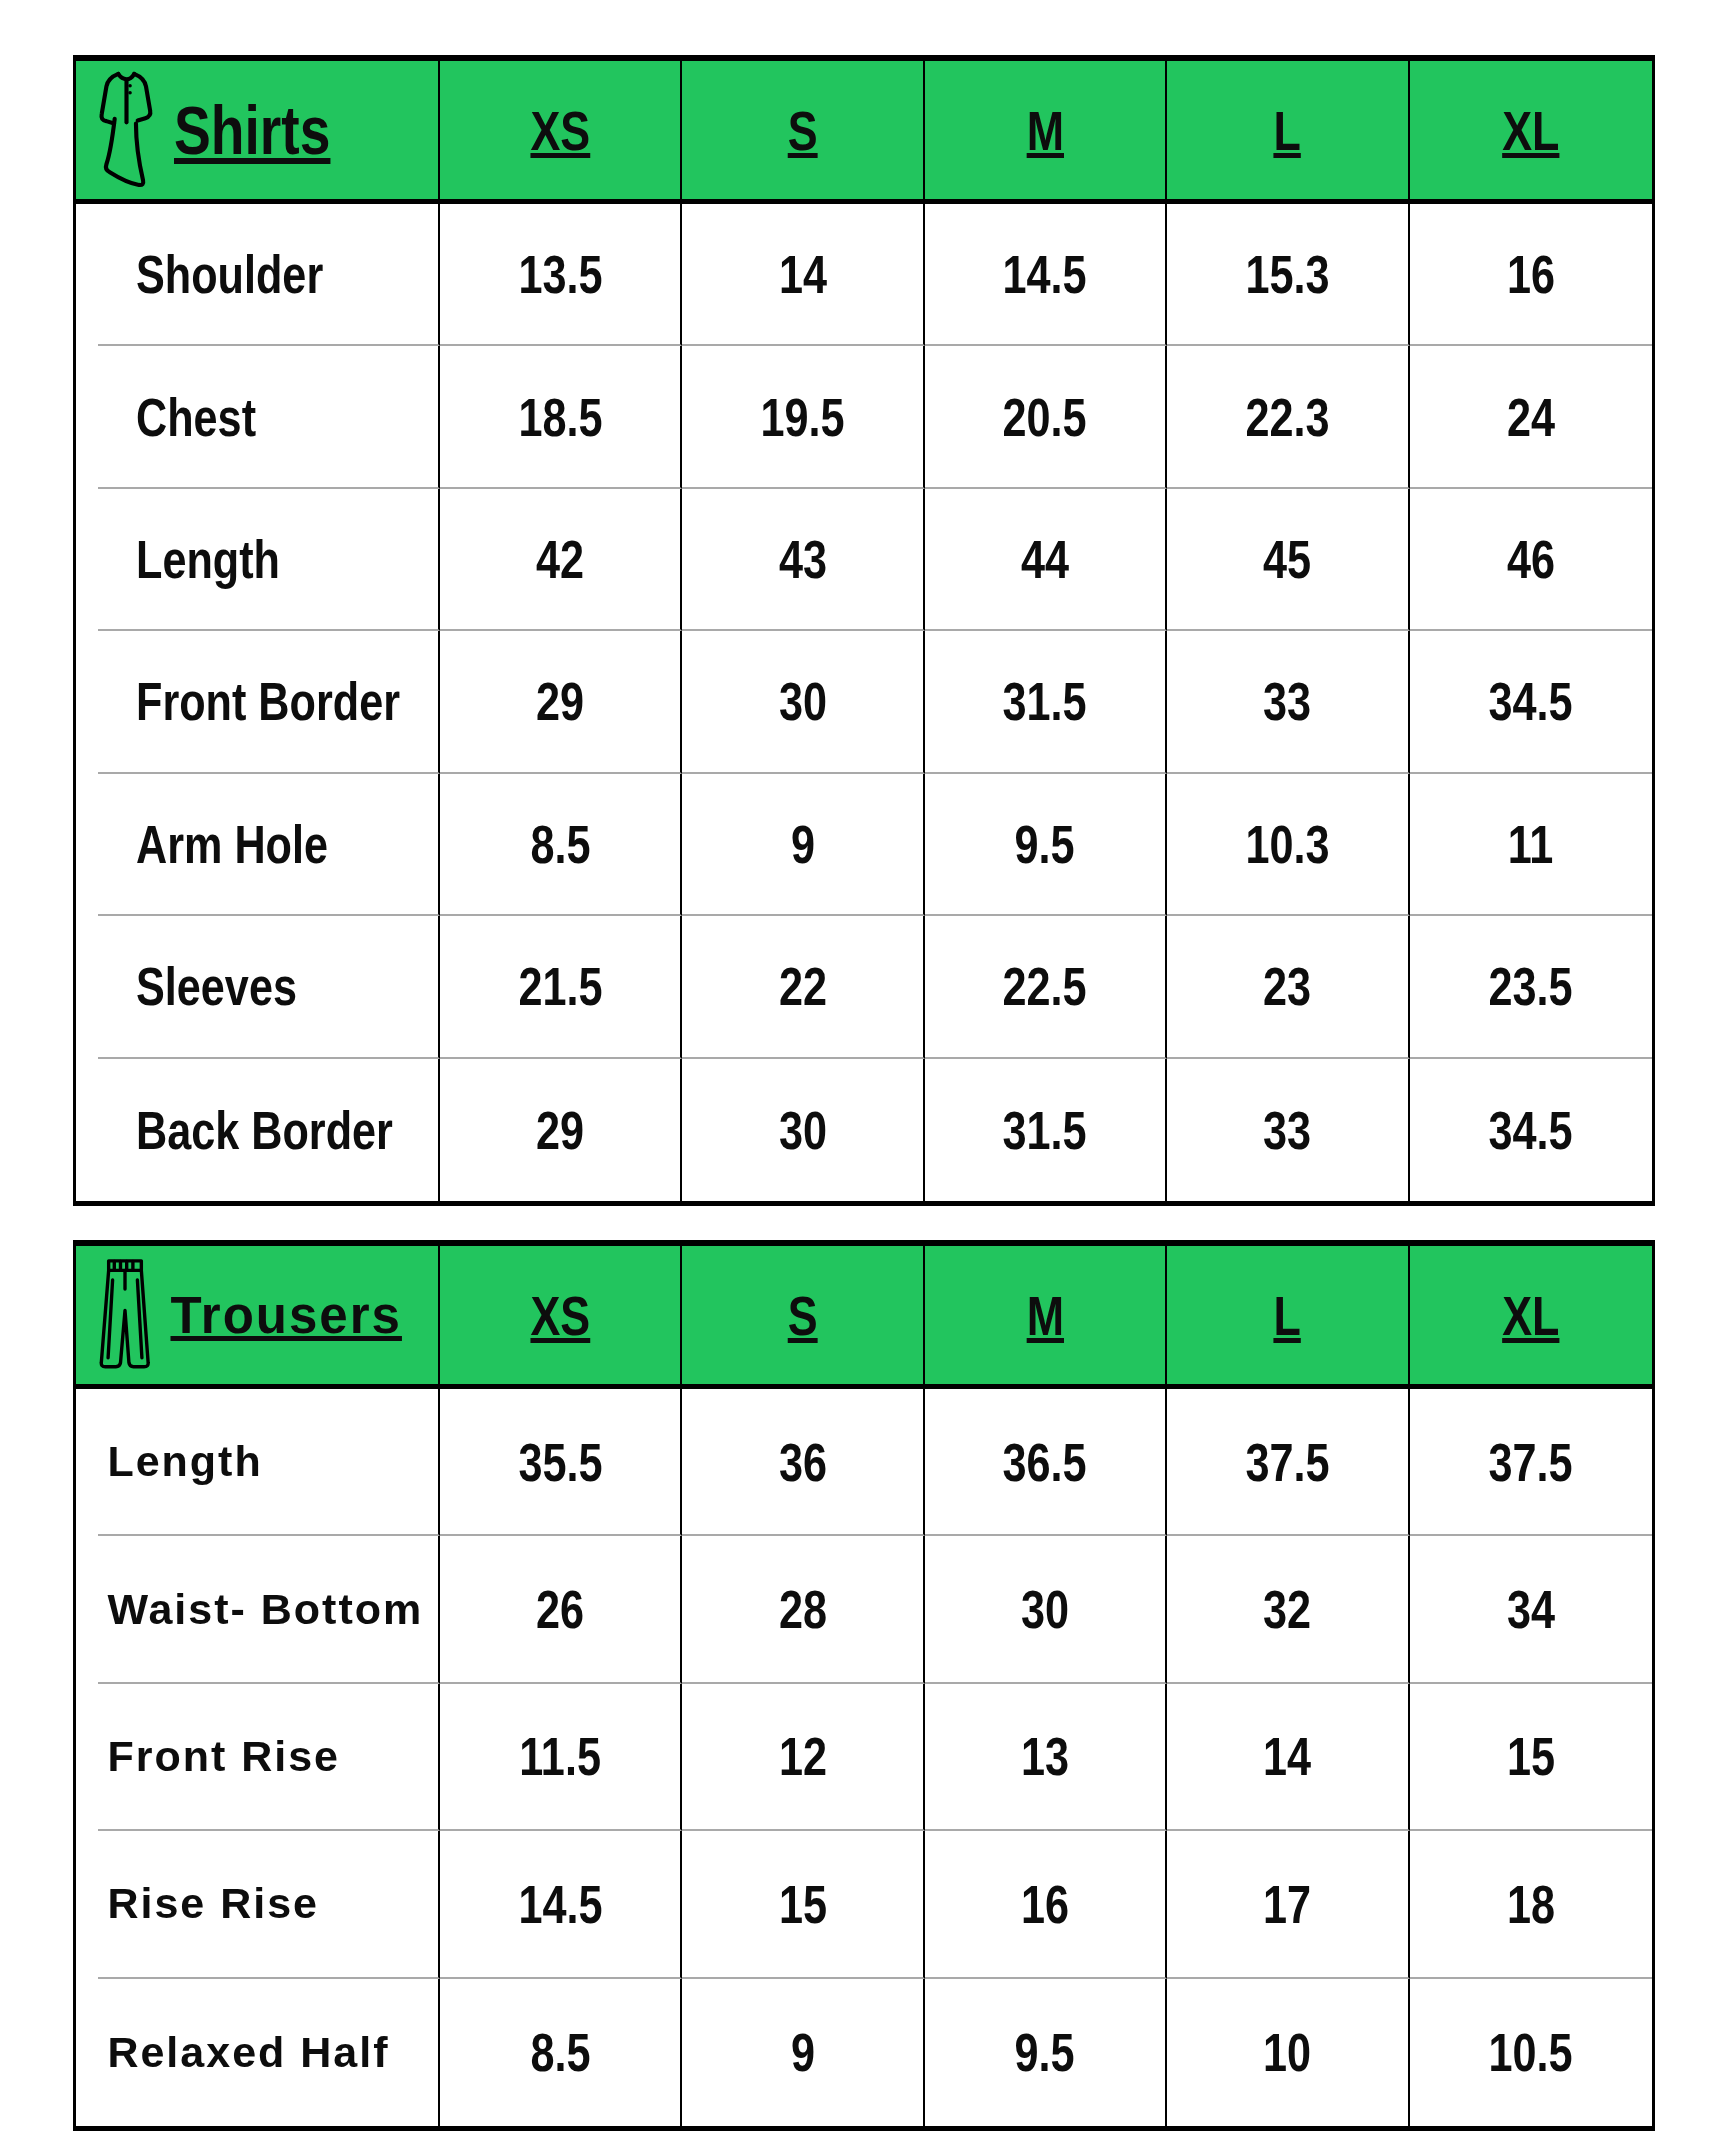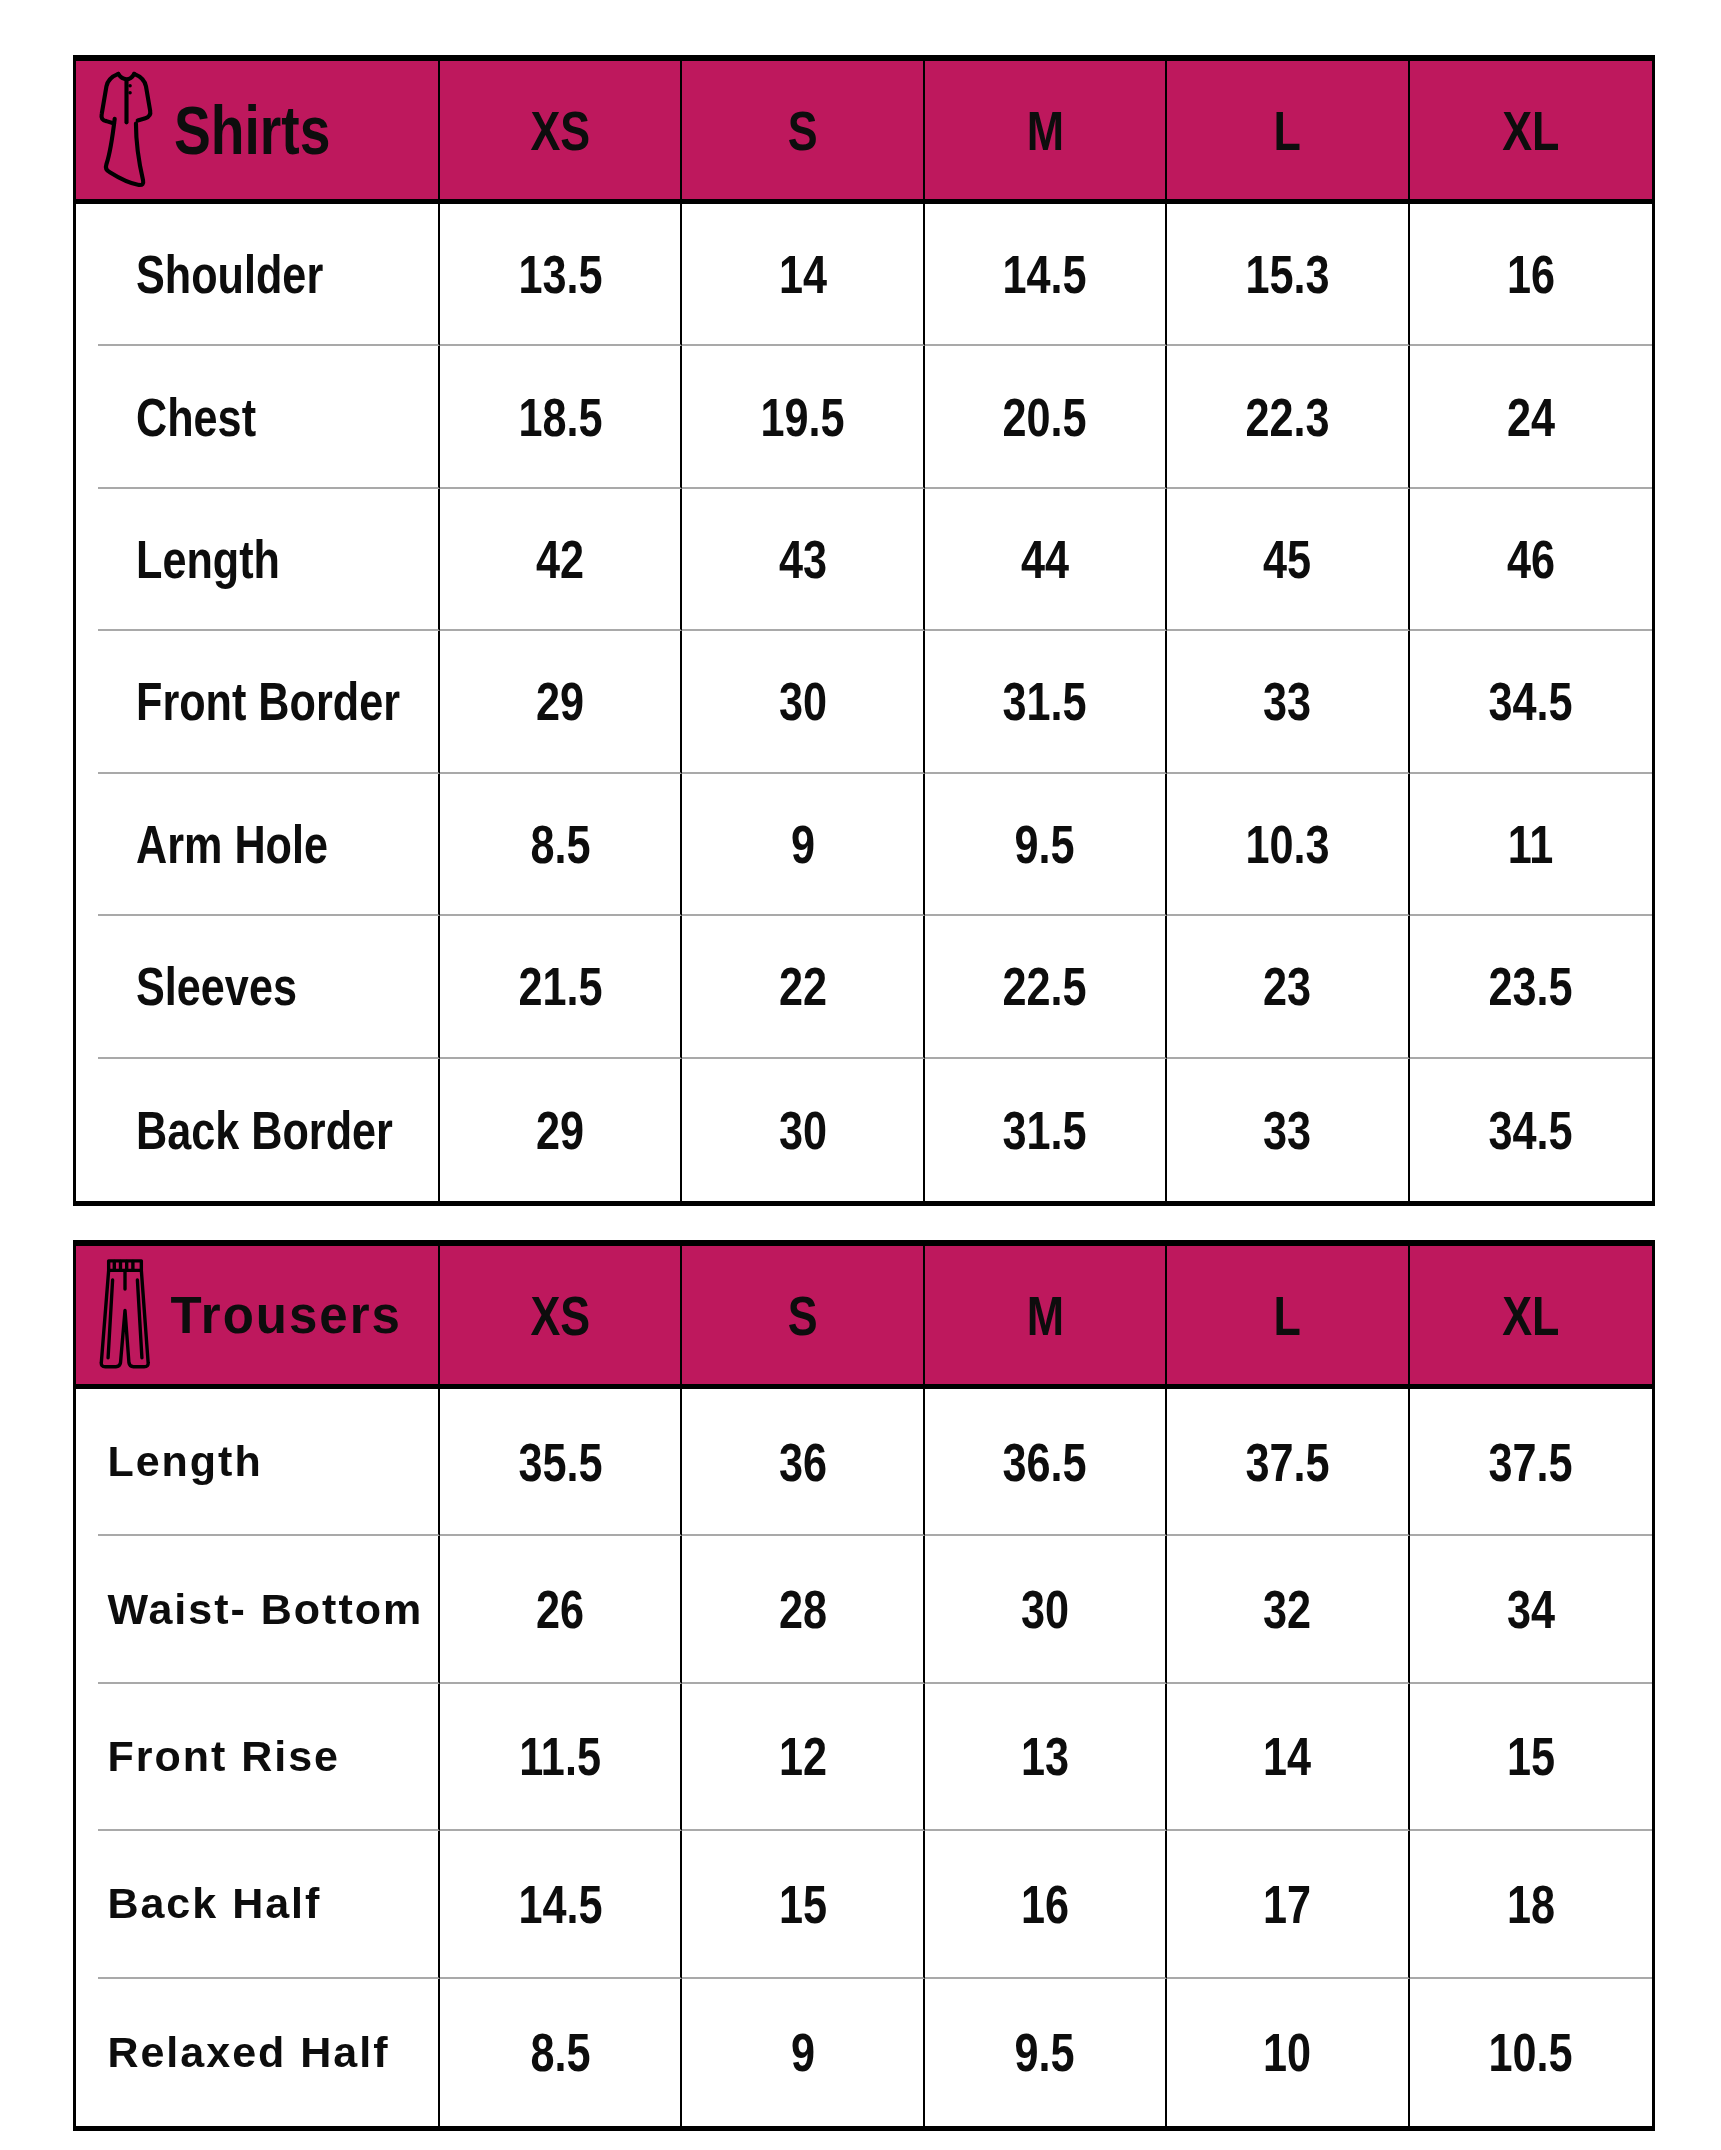--- a/index.html
+++ b/index.html
@@ -21,21 +21,21 @@
     left:73px;top:1240px;width:1576px;height:880px;
     grid-template-columns:364px repeat(5,1fr);
     grid-template-rows:143px repeat(5,1fr);
   }
   .cell{
     display:flex;align-items:center;justify-content:center;min-width:0;
     border-right:2.7px solid #000;border-bottom:2px solid #a9a9a9;
   }
   .cell.last-col{border-right:none;}
   .cell.last-row{border-bottom:none;}
-  .cell.hdr{background:#be185d;border-bottom:5.4px solid #000;}
+  .cell.hdr{background:#22c55e;border-bottom:5.4px solid #000;text-decoration:underline;}
   .title-cell{justify-content:flex-start;padding-left:17.5px;gap:15px;}
   .row-label{justify-content:flex-start;margin-left:22px;}
   #shirts-table .row-label{padding-left:38px;}
   #trousers-table .row-label{padding-left:9.4px;}
 
   .cond{display:inline-block;transform:scaleX(0.8);transform-origin:center center;white-space:nowrap;}
   .title-cell .cond, .row-label .cond{transform-origin:left center;}
 
   .hdr-title{font-size:69px;letter-spacing:0px;line-height:1;}
   #trousers-table .hdr-title{font-size:51px;letter-spacing:2px;transform:none;}
@@ -285,21 +285,21 @@
     <div class="cell val">
       <span class="cond">13</span>
     </div>
     <div class="cell val">
       <span class="cond">14</span>
     </div>
     <div class="cell val last-col">
       <span class="cond">15</span>
     </div>
     <div class="cell row-label">
-      <span class="cond">Back Half</span>
+      <span class="cond">Rise Rise</span>
     </div>
     <div class="cell val">
       <span class="cond">14.5</span>
     </div>
     <div class="cell val">
       <span class="cond">15</span>
     </div>
     <div class="cell val">
       <span class="cond">16</span>
     </div>

